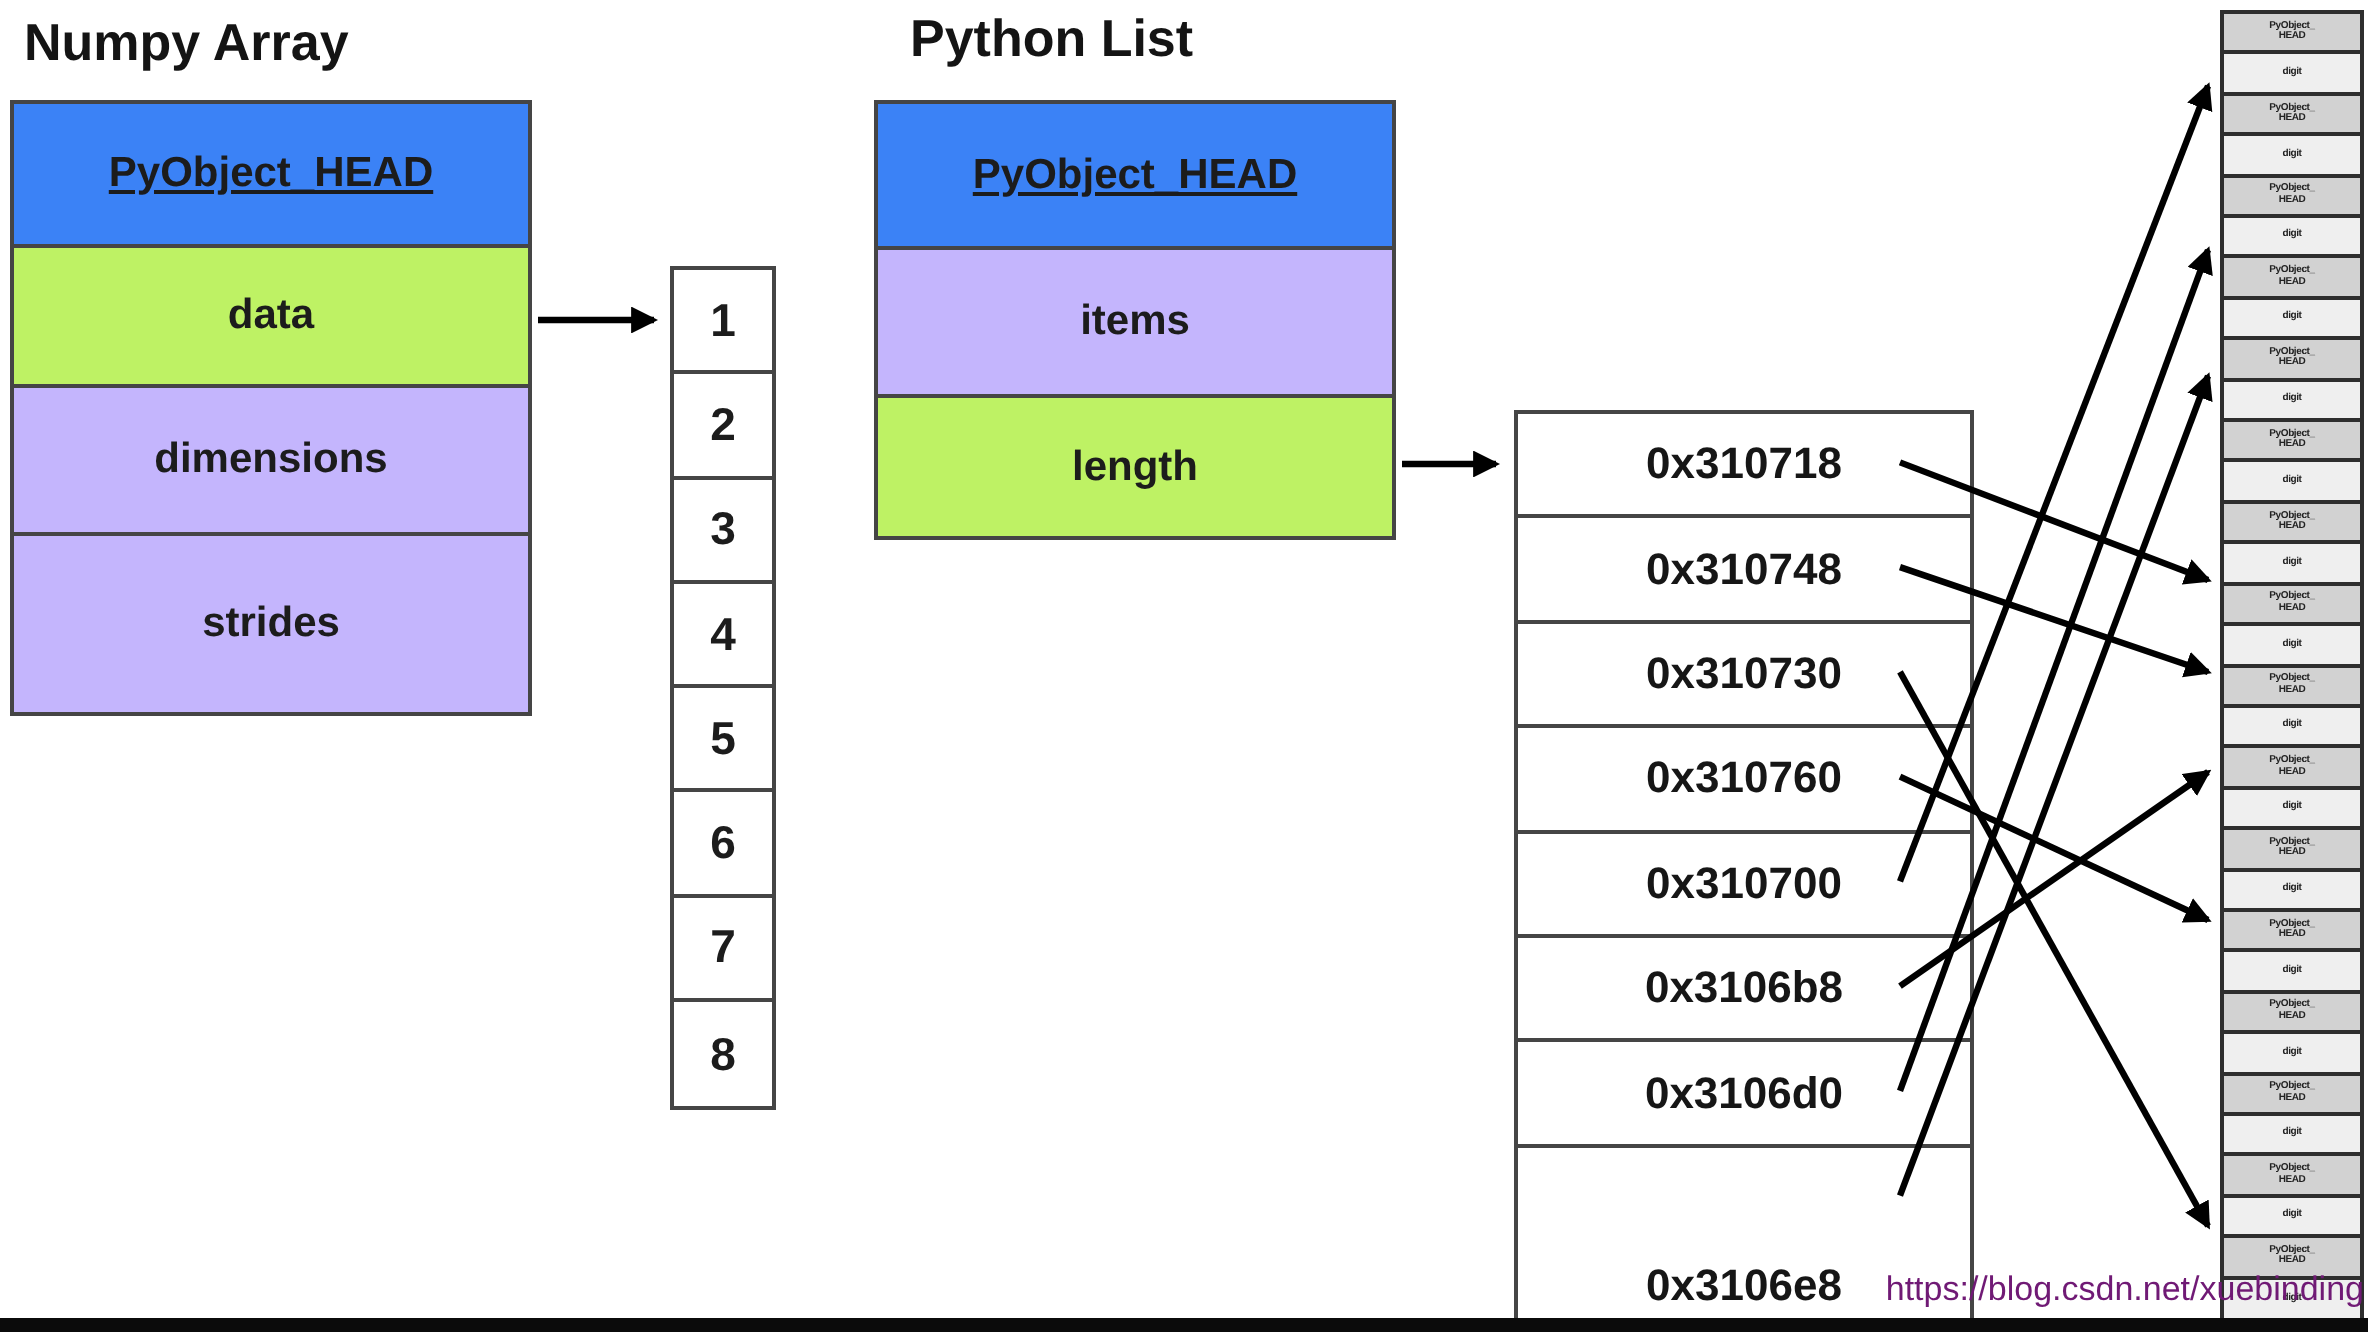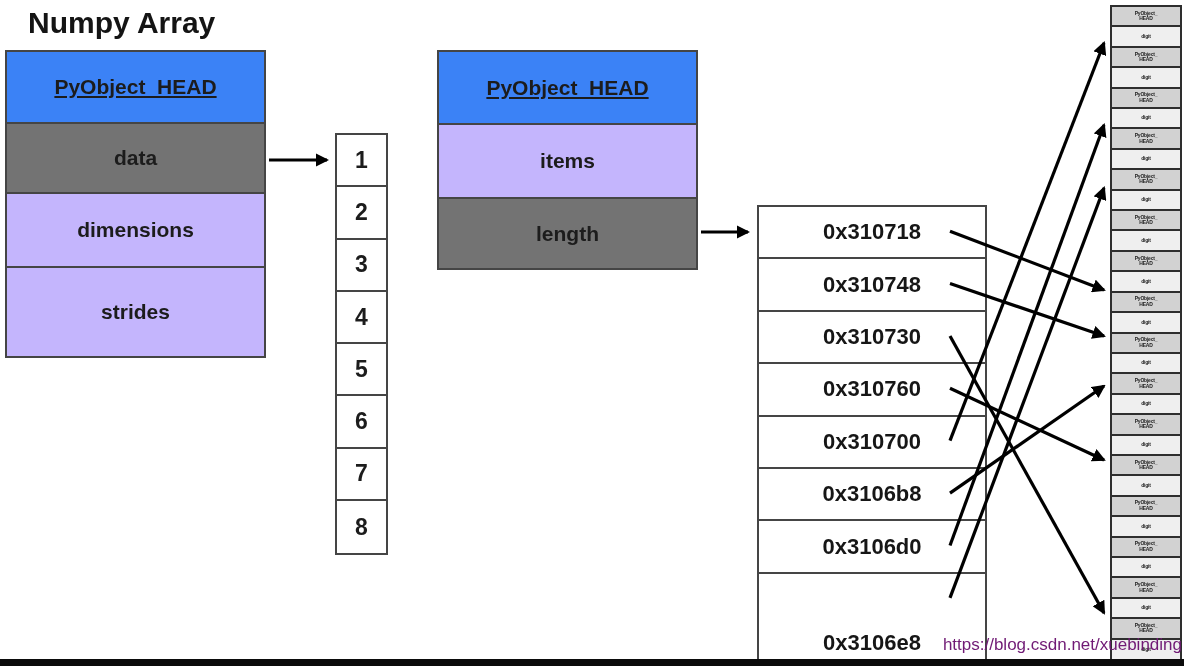--- a/index.html
+++ b/index.html
@@ -1,37 +1,37 @@
 <!DOCTYPE html>
 <html><head>
 <meta charset="utf-8">
 <style>
   html,body{margin:0;padding:0;background:#ffffff;}
   .canvas{
     position:relative;width:1184px;height:666px;background:#ffffff;
     font-family:"Liberation Sans",sans-serif;overflow:hidden;
   }
   .diagram-title{
-    position:absolute;font-size:30px;font-weight:bold;color:#141414;
-    white-space:nowrap;letter-spacing:0px;margin-left:16px;
+    position:absolute;font-size:26px;font-weight:bold;color:#141414;
+    white-space:nowrap;letter-spacing:0px;
   }
   #numpy-title{left:12px;top:6px;}
   #python-title{left:455px;top:4px;}
 
   .struct-box{position:absolute;border:2px solid #454545;background:#fff;box-sizing:border-box;}
   #numpy-box{left:5px;top:50px;width:261px;}
   #python-box{left:437px;top:50px;width:261px;}
   .struct-row{
     display:flex;align-items:center;justify-content:center;box-sizing:border-box;
     border-bottom:2px solid #454545;font-weight:bold;font-size:21px;color:#1c1c1c;
     background:#c4b5fd;
   }
   .struct-row:last-child{border-bottom:none;}
   .row-hdr{background:#3b82f6;text-decoration:underline;}
-  .row-lite{background:#737373;}
+  .row-lite{background:#bef264;}
   #numpy-box .struct-row{height:88px;}
   #numpy-box .struct-row:nth-child(1){height:72px;}
   #numpy-box .struct-row:nth-child(2){height:70px;}
   #numpy-box .struct-row:nth-child(3){height:74px;}
   #python-box .struct-row:nth-child(1){height:73px;}
   #python-box .struct-row:nth-child(2){height:74px;}
   #python-box .struct-row:nth-child(3){height:69px;}
 
   .buffer-col{
     position:absolute;left:335px;top:133px;width:53px;box-sizing:border-box;
@@ -98,20 +98,21 @@
   <div class="buffer-cell">1</div>
       <div class="buffer-cell">2</div>
       <div class="buffer-cell">3</div>
       <div class="buffer-cell">4</div>
       <div class="buffer-cell">5</div>
       <div class="buffer-cell">6</div>
       <div class="buffer-cell">7</div>
       <div class="buffer-cell">8</div>
     </div>
 
+  <div id="python-title" class="diagram-title">Python List</div>
 
   <div id="python-box" class="struct-box">
     <div class="struct-row row-hdr">PyObject_HEAD</div>
     <div class="struct-row">items</div>
     <div class="struct-row row-lite">length</div>
   </div>
 
   <div class="addr-box">
 
   <div class="addr-cell">0x310718</div>

